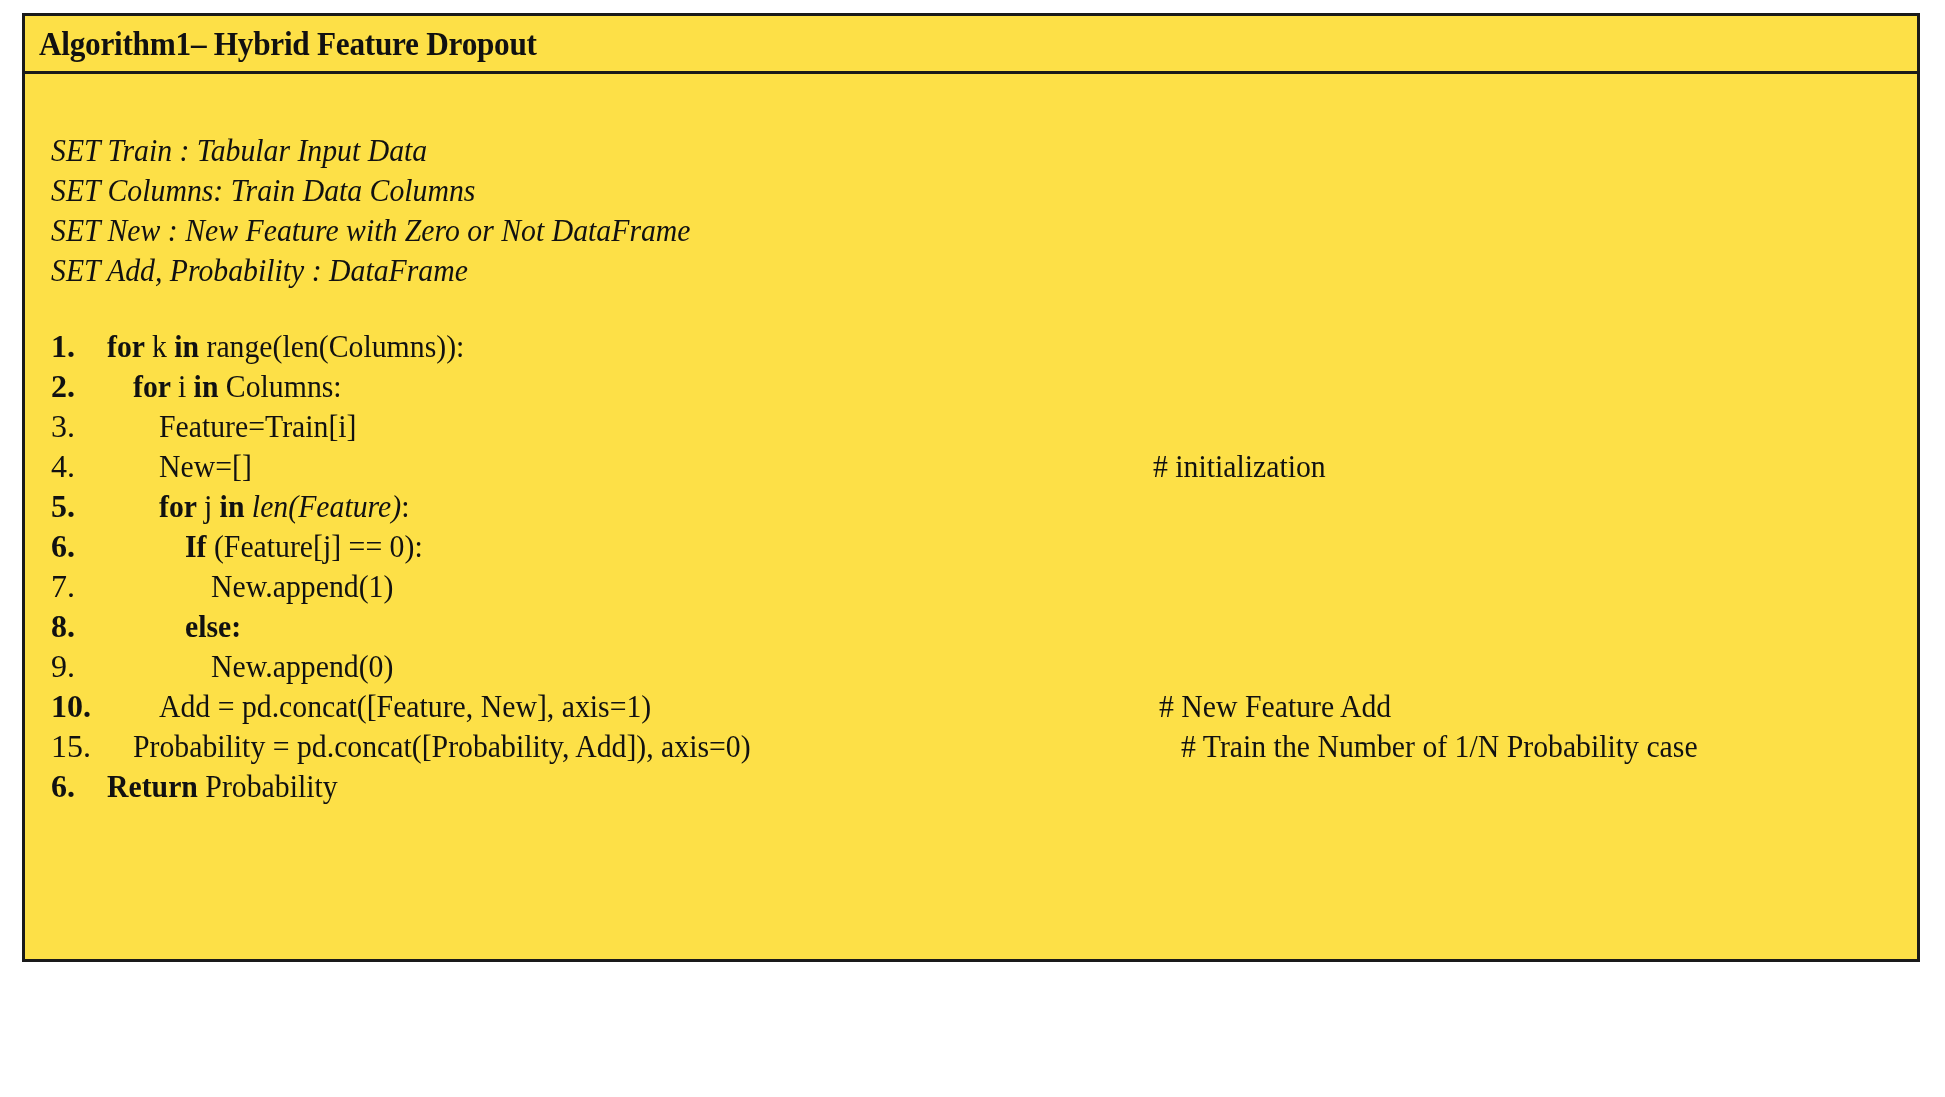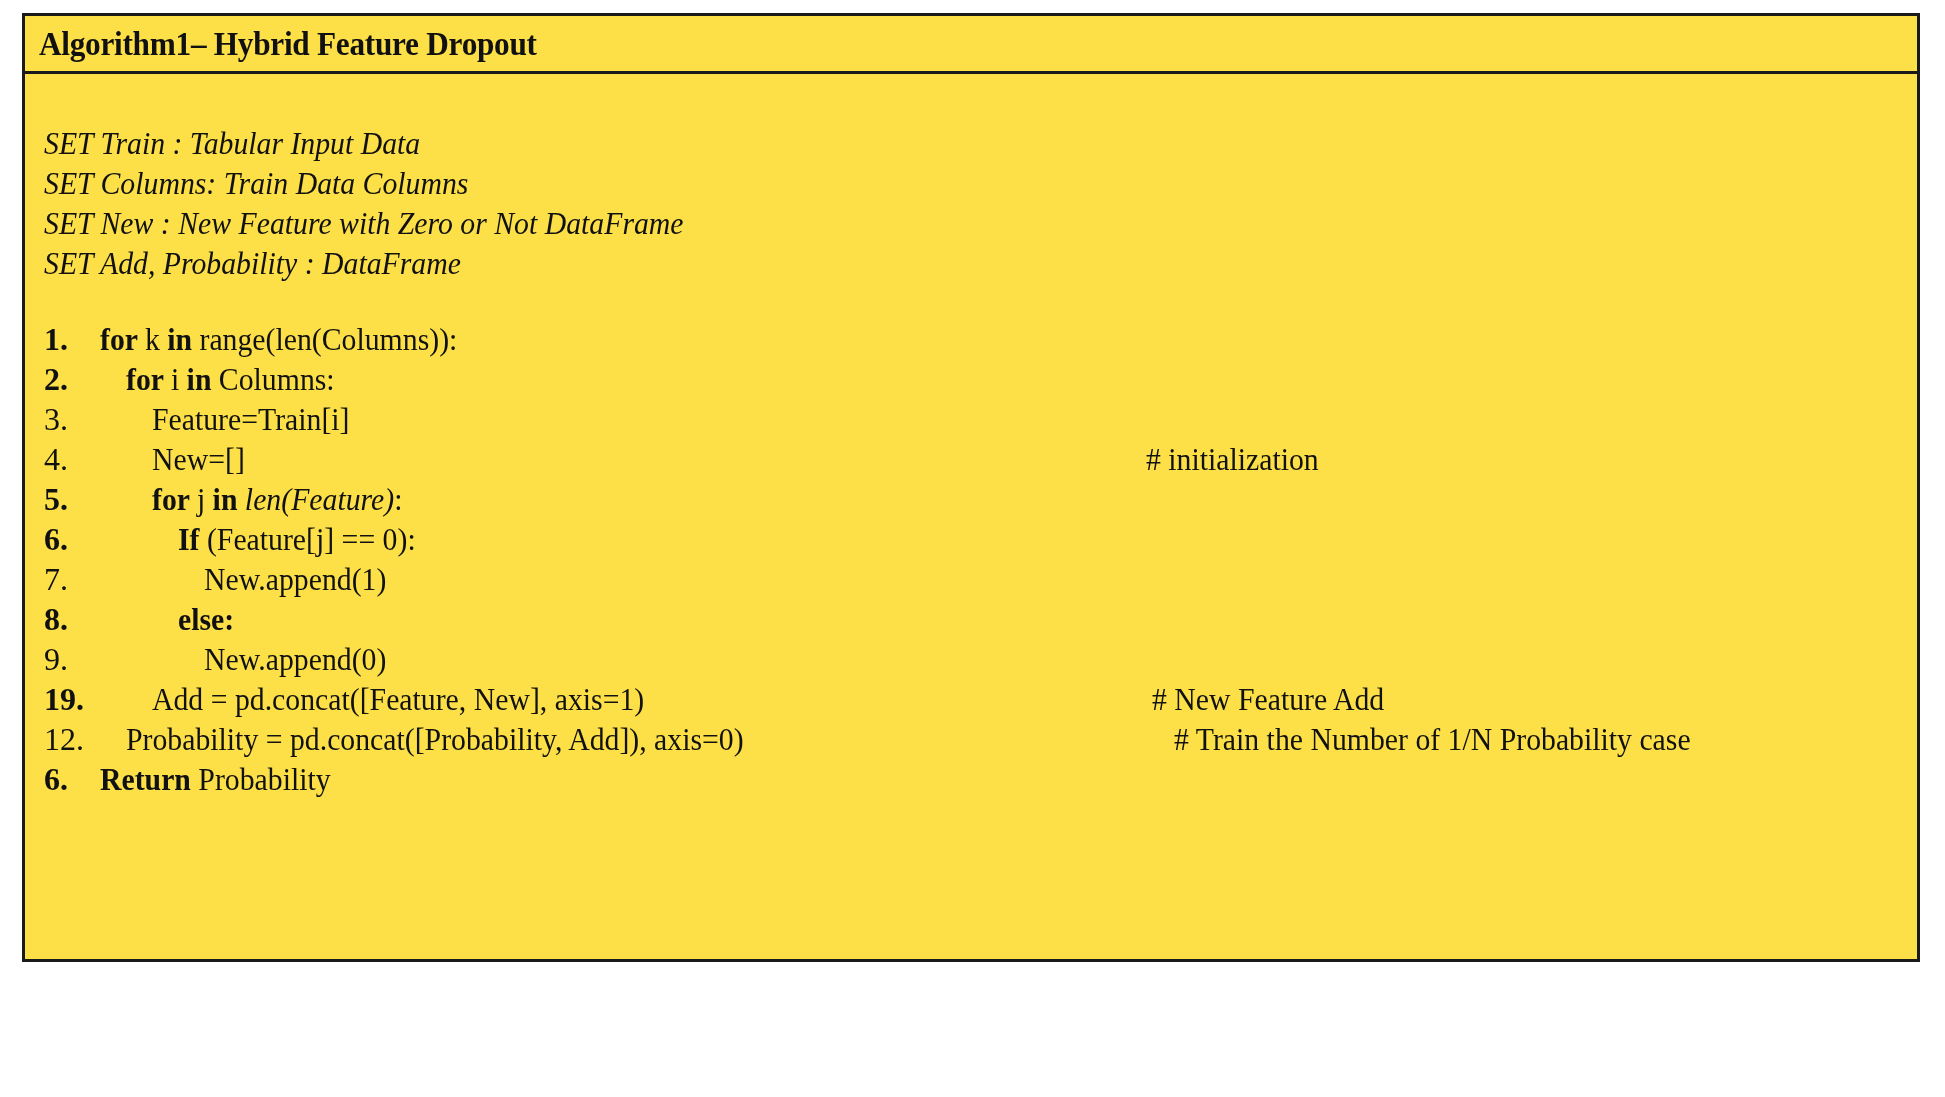--- a/index.html
+++ b/index.html
@@ -39,21 +39,21 @@
     font-weight: bold;
     font-size: 34px;
     letter-spacing: -0.3px;
     transform: scaleX(0.92);
     transform-origin: left center;
     white-space: nowrap;
   }
 
   .algo-body {
     position: relative;
-    padding: 5px;
+    padding: 12px;
   }
 
   
   .decl-block {
     padding-top: 44px;
     padding-left: 14px;
   }
   .decl-line {
     font-style: italic;
     font-size: 32px;
@@ -156,26 +156,26 @@
         </div>
         <div class="step">
           <span class="step-num b">8.</span>
           <span class="step-code ind3"><span class="b">else:</span></span>
         </div>
         <div class="step">
           <span class="step-num">9.</span>
           <span class="step-code ind4"><span>New.append(0)</span></span>
         </div>
         <div class="step">
-          <span class="step-num b">19.</span>
+          <span class="step-num b">10.</span>
           <span class="step-code ind2"><span>Add = pd.concat([Feature, New], axis=1)</span></span>
           <span class="step-comment" style="left: 1108px;"># New Feature Add</span>
         </div>
         <div class="step">
-          <span class="step-num">12.</span>
+          <span class="step-num">15.</span>
           <span class="step-code ind1"><span>Probability = pd.concat([Probability, Add]), axis=0)</span></span>
           <span class="step-comment" style="left: 1130px;"># Train the Number of 1/N Probability case</span>
         </div>
         <div class="step">
           <span class="step-num b">6.</span>
           <span class="step-code ind0"><span class="b">Return </span><span>Probability</span></span>
         </div>
       </div>
 
   </div>

